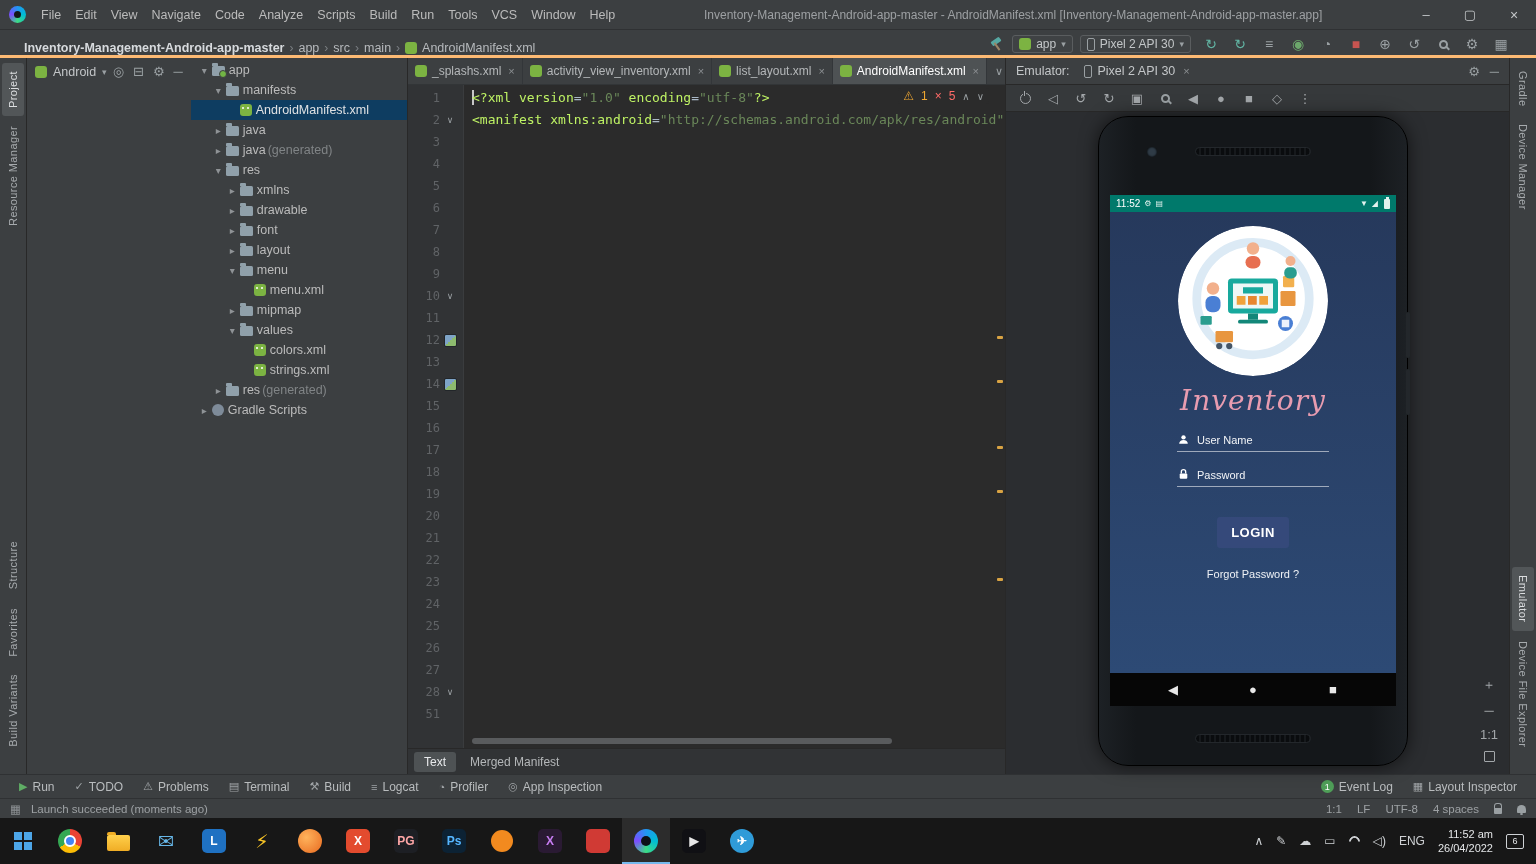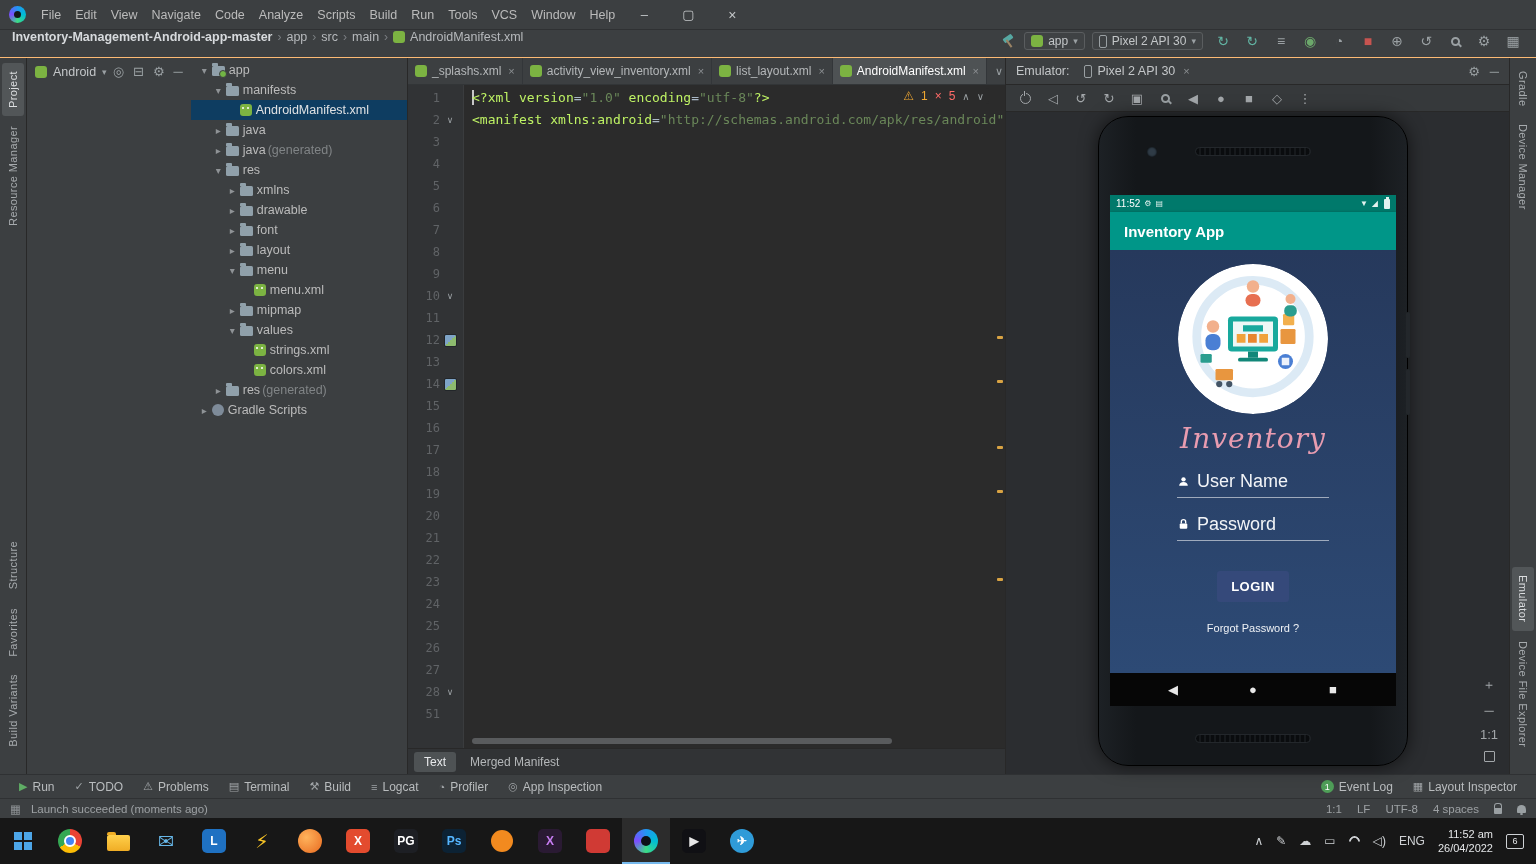--- a/index.html
+++ b/index.html
@@ -12,21 +12,21 @@
 .appicon{width:17px;height:17px;border-radius:50%;margin:0 8px 0 9px;background:conic-gradient(#2196f3,#00bcd4,#3ddc84,#7c4dff,#2196f3);position:relative}
 .appicon::after{content:'';position:absolute;inset:5px;background:#14171a;border-radius:50%}
 .menubar{display:flex;align-items:flex-end}
 .mi{padding:5px 7px;color:#bbbbbb;font-size:12.5px}
 .wtitle{flex:1;text-align:center;color:#9da0a3;font-size:12px;white-space:nowrap;overflow:hidden;text-overflow:ellipsis;padding:0 10px}
 .wbtns{display:flex;height:30px}
 .wbtn{width:44px;display:flex;align-items:center;justify-content:center;color:#c4c7c9;font-size:13px}
 .wclose{font-size:14px}
 
 
-.toolbar{height:28px;background:#3c3f41;display:flex;align-items:flex-start;padding:0 12px;border-bottom:1px solid #fdba74;flex:0 0 auto}
+.toolbar{height:28px;background:#3c3f41;display:flex;align-items:flex-end;padding:0 24px;border-bottom:3px solid #fdba74;flex:0 0 auto}
 .breadcrumb{display:flex;align-items:center;gap:5px;white-space:nowrap;overflow:hidden}
 .bci{color:#b6b9bc;font-size:12.5px}
 .bci.b{color:#d7dadd;font-weight:bold}
 .bcs{color:#7a7e82;font-size:12px}
 .tb-right{margin-left:auto;display:flex;align-items:center;gap:7px}
 .selbox{display:flex;align-items:center;gap:5px;border:1px solid #5a5d5f;border-radius:3px;padding:1px 6px;font-size:12px;color:#c3c6c8;background:#3f4244}
 .ddarr{font-size:9px;color:#9aa0a3}
 .tbtn{width:22px;height:22px;display:flex;align-items:center;justify-content:center;font-size:14px;color:#9aa0a3}
 .ic-hammer{position:relative;width:16px;height:16px;display:inline-block}
 .ic-hammer::before{content:'';position:absolute;width:10px;height:5px;background:#56a8a2;border-radius:1px;left:2px;top:3px;transform:rotate(-35deg)}
@@ -111,21 +111,21 @@
 .vbtn{position:absolute;right:-3px;width:4px;border-radius:2px;background:#23272b}
 .pscreen{position:absolute;left:11px;right:11px;top:78px;height:511px;background:#000;display:flex;flex-direction:column;overflow:hidden}
 .pstatus{height:17px;background:#00796b;display:flex;align-items:center;gap:4px;padding:0 6px;color:#fff;font-size:10px}
 .psic{font-size:8px;color:#e2f2ef}
 .pbat{width:6px;height:10px;background:#e2f2ef;border-radius:1px;position:relative;margin-left:2px}
 .pbat::before{content:'';position:absolute;top:-2px;left:1.5px;width:3px;height:2px;background:#e2f2ef}
 .pappbar{height:38px;background:#009688;display:flex;align-items:center;padding:0 14px;color:#fff;font-size:15px;font-weight:bold;box-shadow:0 1px 3px rgba(0,0,0,.4)}
 .pcontent{flex:1;background:linear-gradient(#26395c,#2d4a75);display:flex;flex-direction:column;align-items:center;overflow:hidden}
 .pcircle{margin-top:14px;width:150px;height:150px;border-radius:50%;overflow:hidden;flex:0 0 auto}
 .pbrand{margin-top:8px;font-family:"DejaVu Serif",serif;font-style:italic;font-size:28px;color:#e89cb0;letter-spacing:1px}
-.pfield{margin-top:16px;width:152px;display:flex;align-items:center;gap:7px;padding-bottom:5px;border-bottom:1px solid rgba(255,255,255,.55);color:#f2f4f7;font-size:18px}
+.pfield{margin-top:16px;width:152px;display:flex;align-items:center;gap:7px;padding-bottom:5px;border-bottom:1px solid rgba(255,255,255,.55);color:#f2f4f7;font-size:11px}
 .pfield svg{flex:0 0 auto}
 .plogin{margin-top:30px;background:#35497a;border:none;color:#fff;font-weight:bold;font-size:13px;letter-spacing:.5px;padding:8px 14px;border-radius:3px;font-family:inherit}
 .pforgot{margin-top:20px;color:#eef1f5;font-size:11px}
 .pnav{height:33px;background:#060606;display:flex;align-items:center;justify-content:center;gap:60px;color:#e8e8e8;font-size:13px}
 .pnav span{width:20px;text-align:center}
 .zoomctl{position:absolute;right:10px;bottom:12px;display:flex;flex-direction:column;align-items:center;gap:9px;color:#a3a7aa;font-size:13px}
 .zbtn{min-width:20px;text-align:center}
 .ic-fit{width:11px;height:11px;border:1.5px solid #a3a7aa;display:inline-block;border-radius:1px}
 
 
@@ -182,20 +182,21 @@
         <span class="mi">Code</span>
         <span class="mi">Analyze</span>
         <span class="mi">Scripts</span>
         <span class="mi">Build</span>
         <span class="mi">Run</span>
         <span class="mi">Tools</span>
         <span class="mi">VCS</span>
         <span class="mi">Window</span>
         <span class="mi">Help</span>
       </span>
+    <span class="wtitle">Inventory-Management-Android-app-master - AndroidManifest.xml [Inventory-Management-Android-app-master.app]</span>
     <span class="wbtns">
         <span class="wbtn">–</span>
         <span class="wbtn">▢</span>
         <span class="wbtn wclose">×</span>
       </span>
   </div>
 
   <div class="toolbar">
     <span class="breadcrumb">
         <span class="bci b">Inventory-Management-Android-app-master</span>
@@ -334,26 +335,26 @@
             <span class="tlab">mipmap</span>
           </span>
           <span class="trow" style="padding-left: 34px;">
             <span class="tarr">▾</span>
             <span class="ic ic-folder"></span>
             <span class="tlab">values</span>
           </span>
           <span class="trow" style="padding-left: 48px;">
             <span class="tarr"></span>
             <span class="ic ic-android-file"></span>
-            <span class="tlab">strings.xml</span>
+            <span class="tlab">colors.xml</span>
           </span>
           <span class="trow" style="padding-left: 48px;">
             <span class="tarr"></span>
             <span class="ic ic-android-file"></span>
-            <span class="tlab">colors.xml</span>
+            <span class="tlab">strings.xml</span>
           </span>
           <span class="trow" style="padding-left: 20px;">
             <span class="tarr">▸</span>
             <span class="ic ic-folder"></span>
             <span class="tlab">res</span>
             <span class="tsuf"> (generated)</span>
           </span>
           <span class="trow" style="padding-left: 6px;">
             <span class="tarr">▸</span>
             <span class="ic ic-gradle"></span>
@@ -567,23 +568,20 @@
           <span class="vbtn" style="top:252px;height:46px"></span>
           <div class="pscreen">
             <div class="pstatus">
               <span>11:52</span>
               <span class="psic">⚙</span>
               <span class="psic">▤</span>
               <span class="sp"></span>
               <span class="psic">▼</span>
               <span class="psic">◢</span>
               <span class="pbat"></span>
-            </div>
-            <div class="pappbar">
-              <span>Inventory App</span>
             </div>
             <div class="pcontent">
               <div class="pcircle">
                 <svg viewBox="0 0 120 120" width="150" height="150">
                   <circle cx="60" cy="60" r="60" fill="#ffffff"></circle>
                   <circle cx="60" cy="58" r="45" fill="none" stroke="#dceaf5" stroke-width="7"></circle>
                   <rect x="40" y="42" width="40" height="28" rx="3" fill="#18a99d"></rect>
                   <rect x="44" y="46" width="32" height="20" fill="#eef7f6"></rect>
                   <rect x="47" y="56" width="7" height="7" fill="#f0a23c"></rect>
                   <rect x="56" y="56" width="7" height="7" fill="#e8862f"></rect>
@@ -741,21 +739,21 @@
         <span class="tapp">
           <span class="ticon ic-glyph24" style="color: rgb(247, 195, 37);">⚡</span>
         </span>
         <span class="tapp">
           <span class="ticon ic-orangeball"></span>
         </span>
         <span class="tapp">
           <span class="ticon ic-sq" style="background: rgb(227, 75, 46); color: rgb(255, 255, 255);">X</span>
         </span>
         <span class="tapp">
-          <span class="ticon ic-sq" style="background: rgb(29, 31, 36); color: #ffffff;">PG</span>
+          <span class="ticon ic-sq" style="background: rgb(29, 31, 36); color: #fca5a5;">PG</span>
         </span>
         <span class="tapp">
           <span class="ticon ic-sq" style="background: rgb(12, 34, 52); color: rgb(85, 182, 255);">Ps</span>
         </span>
         <span class="tapp">
           <span class="ticon ic-orangedot"></span>
         </span>
         <span class="tapp">
           <span class="ticon ic-sq" style="background: rgb(42, 26, 51); color: rgb(199, 125, 242);">X</span>
         </span>

